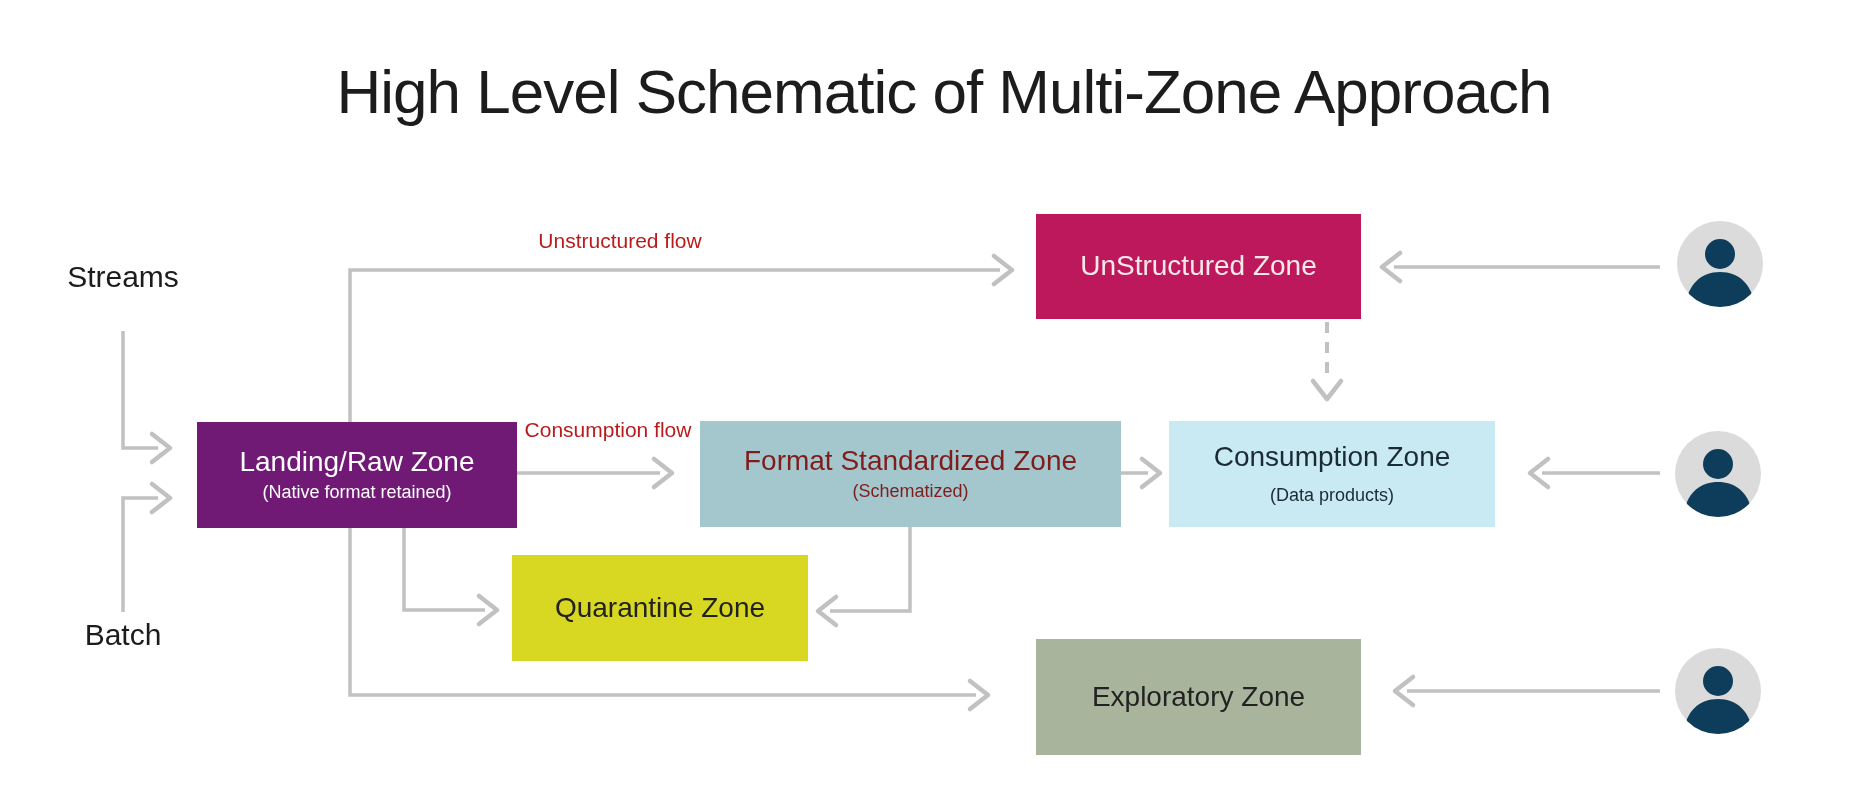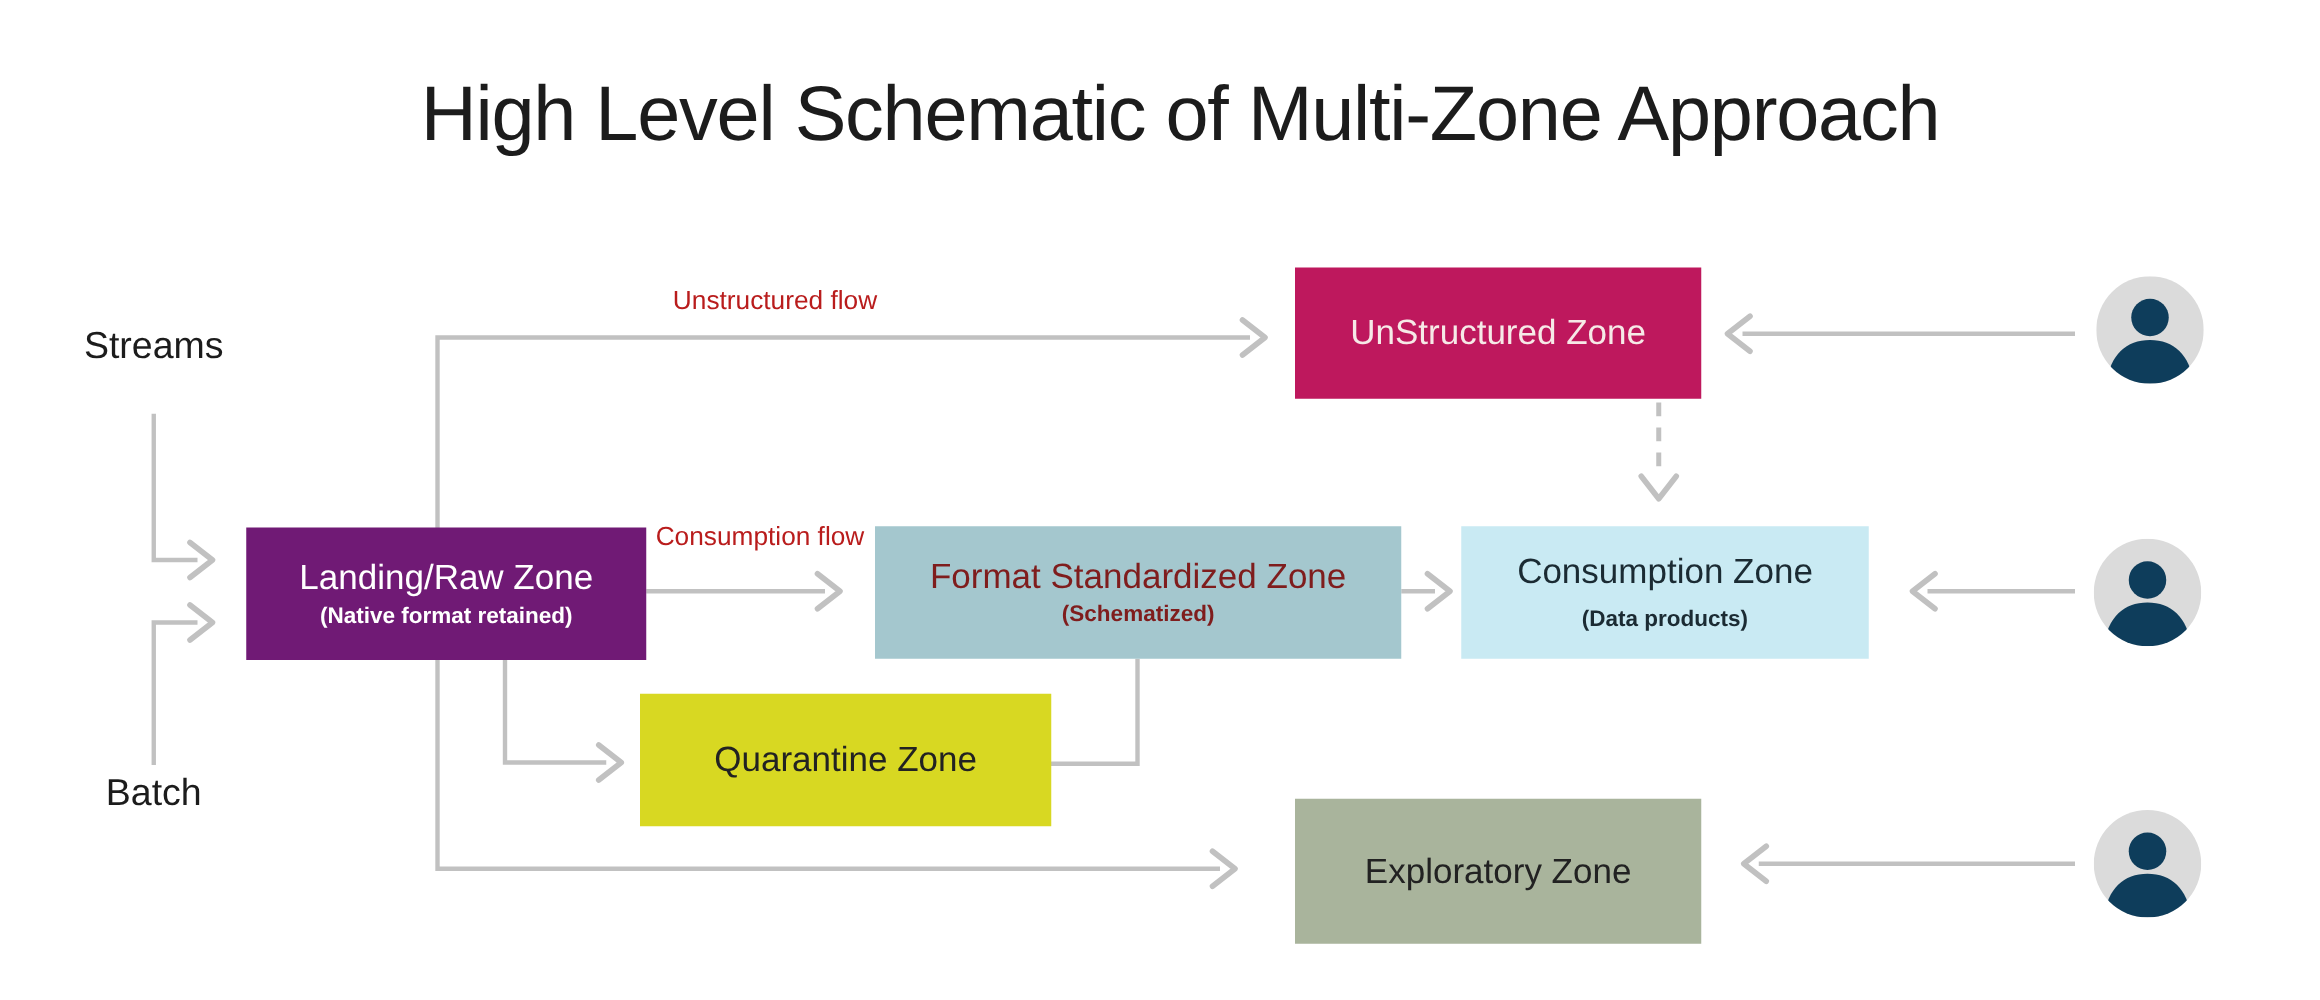--- a/index.html
+++ b/index.html
@@ -26,26 +26,26 @@
   .arrows { position:absolute; left:0; top:0; width:1856px; height:800px; z-index:1; }
   .arrows path { fill:none; stroke:var(--arrow, #c1c1c1); }
   .arrows .line { stroke-width:3.5; }
   .arrows .head { stroke-width:4.5; stroke-linecap:round; stroke-linejoin:round; }
   .arrows .dash { stroke-width:4; stroke-dasharray:11 9; }
   .zone {
     position:absolute; z-index:2; display:flex; flex-direction:column;
     align-items:center; justify-content:center; text-align:center; gap:5px;
   }
   .zone .main { font-size:28px; font-weight:300; line-height:1.1; }
-  .zone .sub  { font-size:18px; font-weight:700; line-height:1.1; }
+  .zone .sub  { font-size:18px; font-weight:400; line-height:1.1; }
   .z-landing     { left:197px;  top:422px; width:320px; height:106px; }
   .z-unstructured{ left:1036px; top:214px; width:325px; height:105px; }
   .z-format      { left:700px;  top:421px; width:421px; height:106px; }
   .z-consumption { left:1169px; top:421px; width:326px; height:106px; }
-  .z-quarantine  { left:512px;  top:555px; width:329px; height:106px; }
+  .z-quarantine  { left:512px;  top:555px; width:296px; height:106px; }
   .z-exploratory { left:1036px; top:639px; width:325px; height:116px; }
   .person { position:absolute; width:86px; height:86px; z-index:2; }
   .p-top    { left:1677px; top:221px; }
   .p-middle { left:1675px; top:431px; }
   .p-bottom { left:1675px; top:648px; }
   .person .bg   { fill:var(--person-bg, #dbdbdb); }
   .person .body { fill:var(--person-body, #0e3d5b); }
 </style>
 </head>
 <body>

